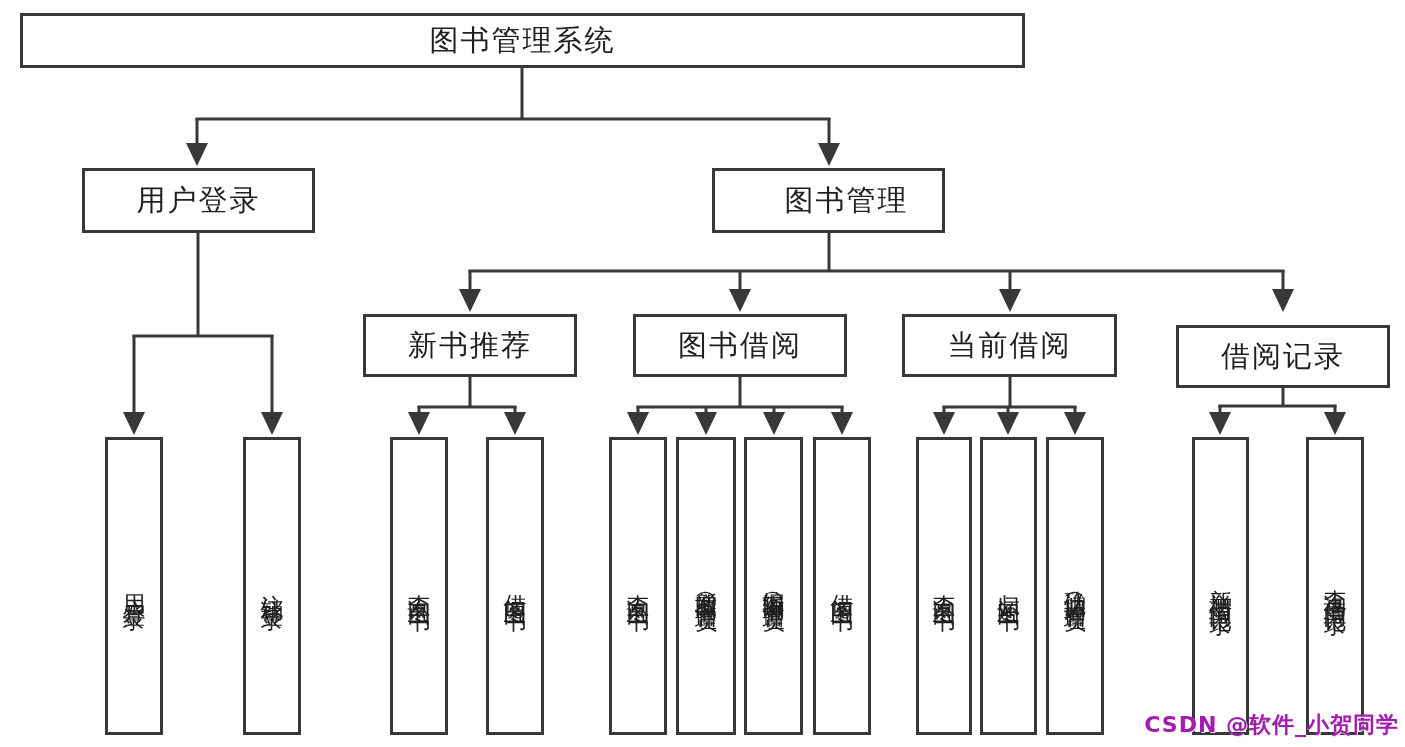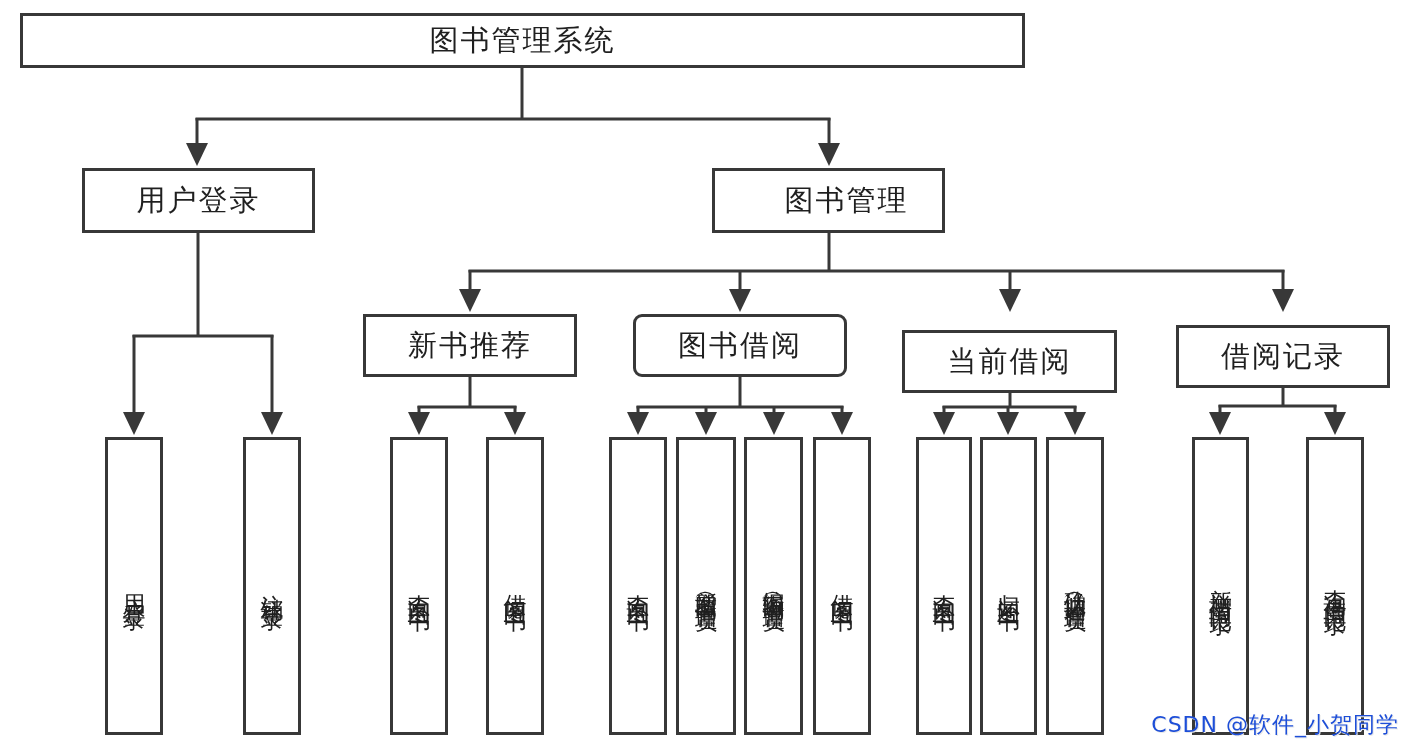--- a/index.html
+++ b/index.html
@@ -49,24 +49,25 @@
   }
   .vbox.long span {
     letter-spacing: 3px;
     font-size: 22px;
   }
   .watermark {
     position: absolute;
     right: 6px;
     bottom: 7px;
     font-size: 22px;
-    color: #1d4ed8;
+    color: #a21caf;
     letter-spacing: 1px;
     z-index: 2;
     text-shadow: 1px 1px 0 #e8e8e8;
+    font-weight: bold;
   }
 </style>
 </head>
 <body>
 
 <div class="canvas">
 
   <svg class="connectors" width="1405" height="747" viewBox="0 0 1405 747">
     <g stroke="#383838" stroke-width="3" fill="none">
 
@@ -147,24 +148,24 @@
   <div class="box hbox" style="left:82px; top:168px; width:233px; height:65px;">
     <span>用户登录</span>
   </div>
   <div class="box hbox" style="left:712px; top:168px; width:233px; height:65px;padding-left:36px;">
     <span>图书管理</span>
   </div>
 
   <div class="box hbox" style="left:363px; top:314px; width:214px; height:63px;">
     <span>新书推荐</span>
   </div>
-  <div class="box hbox" style="left:633px; top:314px; width:214px; height:63px;border-radius:9px;">
+  <div class="box hbox" style="left:633px; top:314px; width:214px; height:63px;">
     <span>图书借阅</span>
   </div>
-  <div class="box hbox" style="left:902px; top:314px; width:215px; height:63px;margin-top:16px;">
+  <div class="box hbox" style="left:902px; top:314px; width:215px; height:63px;">
     <span>当前借阅</span>
   </div>
   <div class="box hbox" style="left:1176px; top:325px; width:214px; height:63px;">
     <span>借阅记录</span>
   </div>
 
   <div class="box vbox" style="left:105px; top:437px; width:58px; height:298px;">
     <span>用户登录</span>
   </div>
   <div class="box vbox" style="left:243px; top:437px; width:58px; height:298px;">

